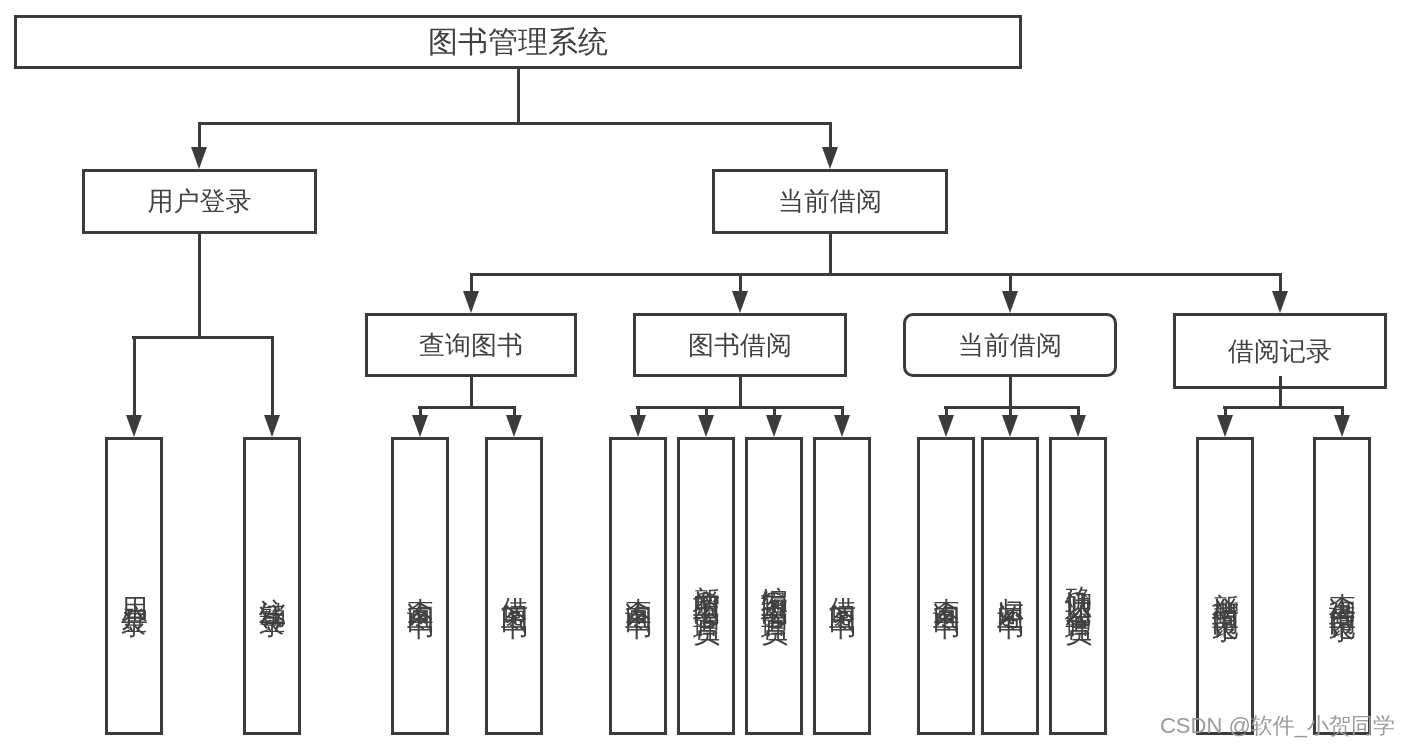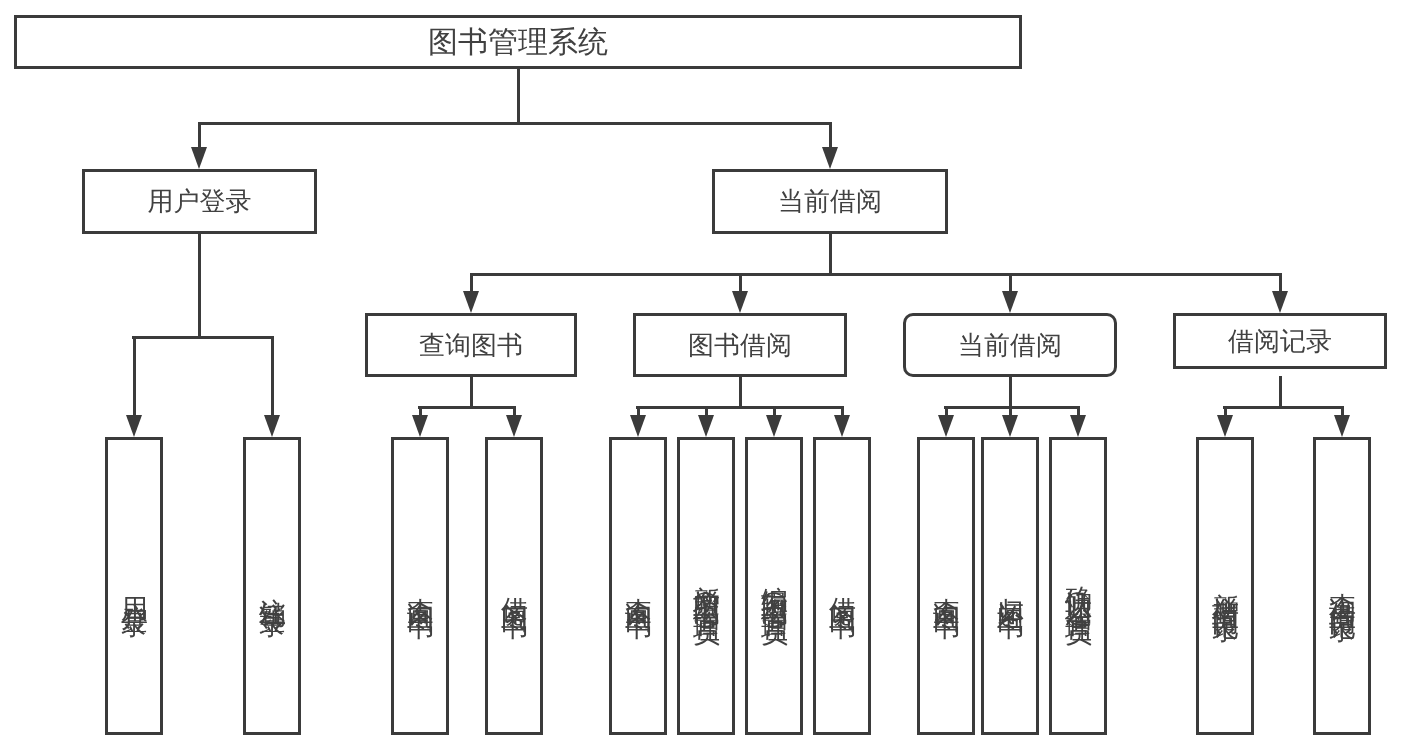--- a/index.html
+++ b/index.html
@@ -92,21 +92,21 @@
 
   <div class="box hbox" style="left:365px;top:313px;width:212px;height:64px;">
     <span>查询图书</span>
   </div>
   <div class="box hbox" style="left:633px;top:313px;width:214px;height:64px;">
     <span>图书借阅</span>
   </div>
   <div class="box hbox" style="left:903px;top:313px;width:214px;height:64px;border-radius:10px;">
     <span>当前借阅</span>
   </div>
-  <div class="box hbox" style="left:1173px;top:313px;width:214px;height:56px;">
+  <div class="box hbox" style="left:1173px;top:313px;width:214px;height:76px;">
     <span>借阅记录</span>
   </div>
 
   <div class="vline" style="left:470px;top:376px;height:32px;"></div>
   <div class="vline" style="left:739px;top:376px;height:32px;"></div>
   <div class="vline" style="left:1009px;top:376px;height:32px;"></div>
   <div class="vline" style="left:1279px;top:376px;height:32px;"></div>
 
   <div class="hline" style="left:418px;top:406px;width:97px;"></div>
   <div class="hline" style="left:636px;top:406px;width:207px;"></div>
@@ -176,14 +176,15 @@
     <span class="vtext">确认归还（管理员）</span>
   </div>
 
   <div class="box leaf" style="left:1196px;top:437px;width:58px;height:298px;">
     <span class="vtext">新增借阅记录</span>
   </div>
   <div class="box leaf" style="left:1313px;top:437px;width:58px;height:298px;">
     <span class="vtext">查询借阅记录</span>
   </div>
 
+  <div class="watermark">CSDN @软件_小贺同学</div>
 
 </div>
 
 </body></html>

